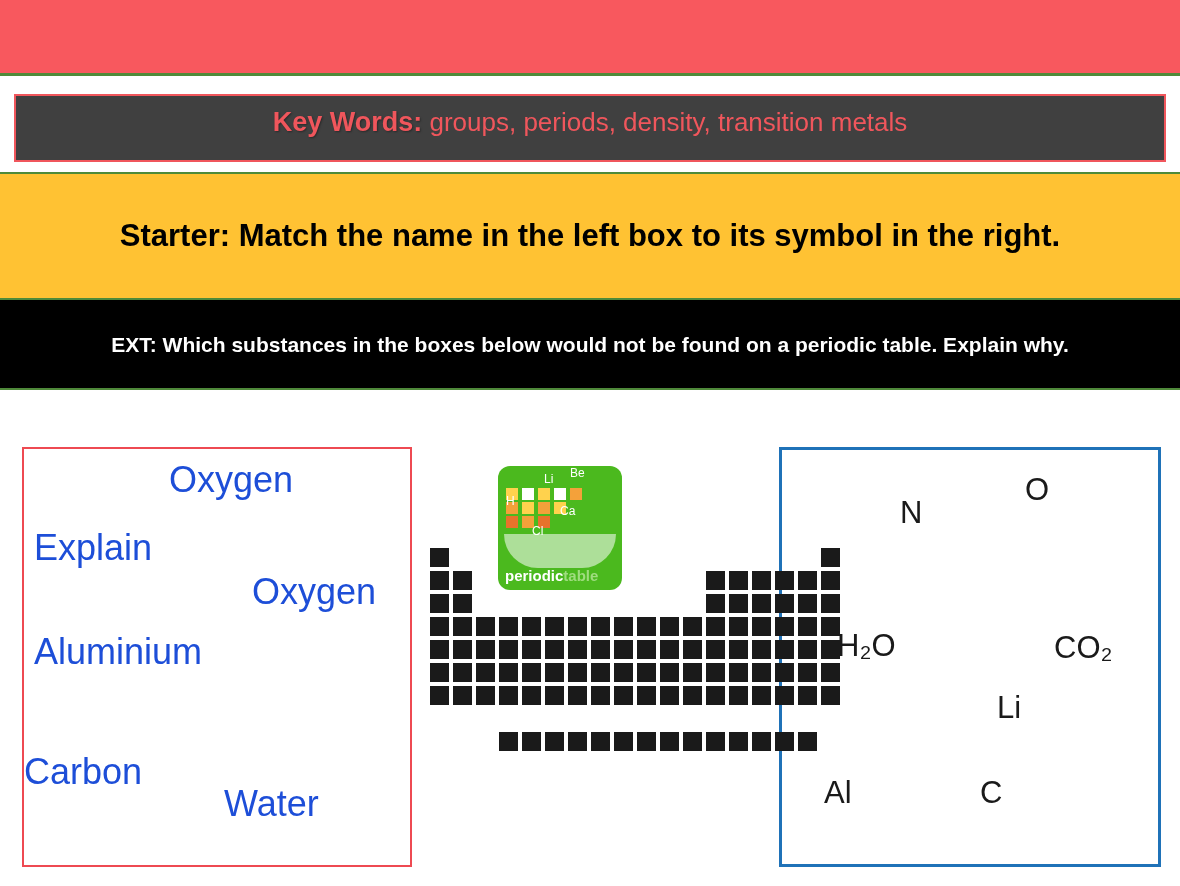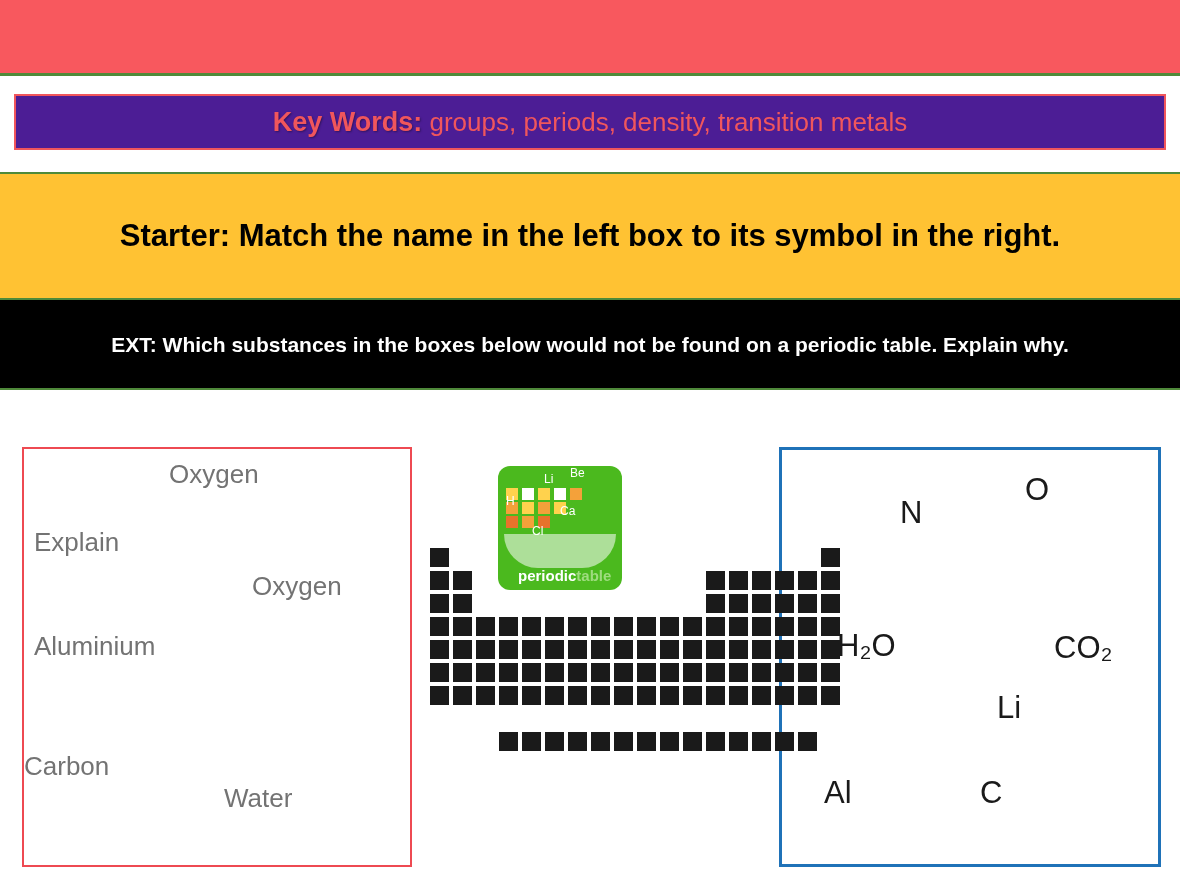--- a/index.html
+++ b/index.html
@@ -46,22 +46,22 @@
     color: #ffffff;
     font-weight: normal;
   }
 
   
   .keywords-box {
     position: absolute;
     left: 14px;
     top: 94px;
     width: 1152px;
-    height: 56px;
-    background: #4c1d95;
+    height: 68px;
+    background: #404040;
     border: 2px solid #f0565c;
     box-sizing: border-box;
     text-align: center;
     line-height: 52px;
     white-space: nowrap;
   }
   .keywords-label {
     font-size: 27px;
     font-weight: bold;
     color: #f0565c;
@@ -126,22 +126,22 @@
     left: 22px;
     top: 447px;
     width: 390px;
     height: 420px;
     background: #ffffff;
     border: 2px solid #ee4a52;
     box-sizing: border-box;
   }
   .names-box span {
     position: absolute;
-    font-size: 26px;
-    color: #737373;
+    font-size: 36px;
+    color: #1d4ed8;
     white-space: nowrap;
   }
   .n-oxygen        { left: 145px; top: 10px; }
   .n-nitrogen      { left: 10px;  top: 78px; }
   .n-lithium       { left: 228px; top: 122px; }
   .n-aluminium     { left: 10px;  top: 182px; }
   .n-carbondioxide { left: 85px;  top: 250px; }
   .n-carbon        { left: 0px;   top: 302px; }
   .n-water         { left: 200px; top: 334px; }
 
@@ -202,21 +202,21 @@
     height: 12px;
   }
   .logo-tile .lg-label {
     position: absolute;
     font-size: 12px;
     color: #ffffff;
     font-family: "Liberation Sans", sans-serif;
   }
   .logo-tile .lg-word {
     position: absolute;
-    left: 20px;
+    left: 7px;
     bottom: 6px;
     font-size: 15px;
     font-weight: bold;
   }
   .logo-tile .lg-word .w1 { color: #ffffff; }
   .logo-tile .lg-word .w2 { color: #9fdc7f; }
   .logo-tile .lg-arc {
     position: absolute;
     left: 6px;
     bottom: 22px;

